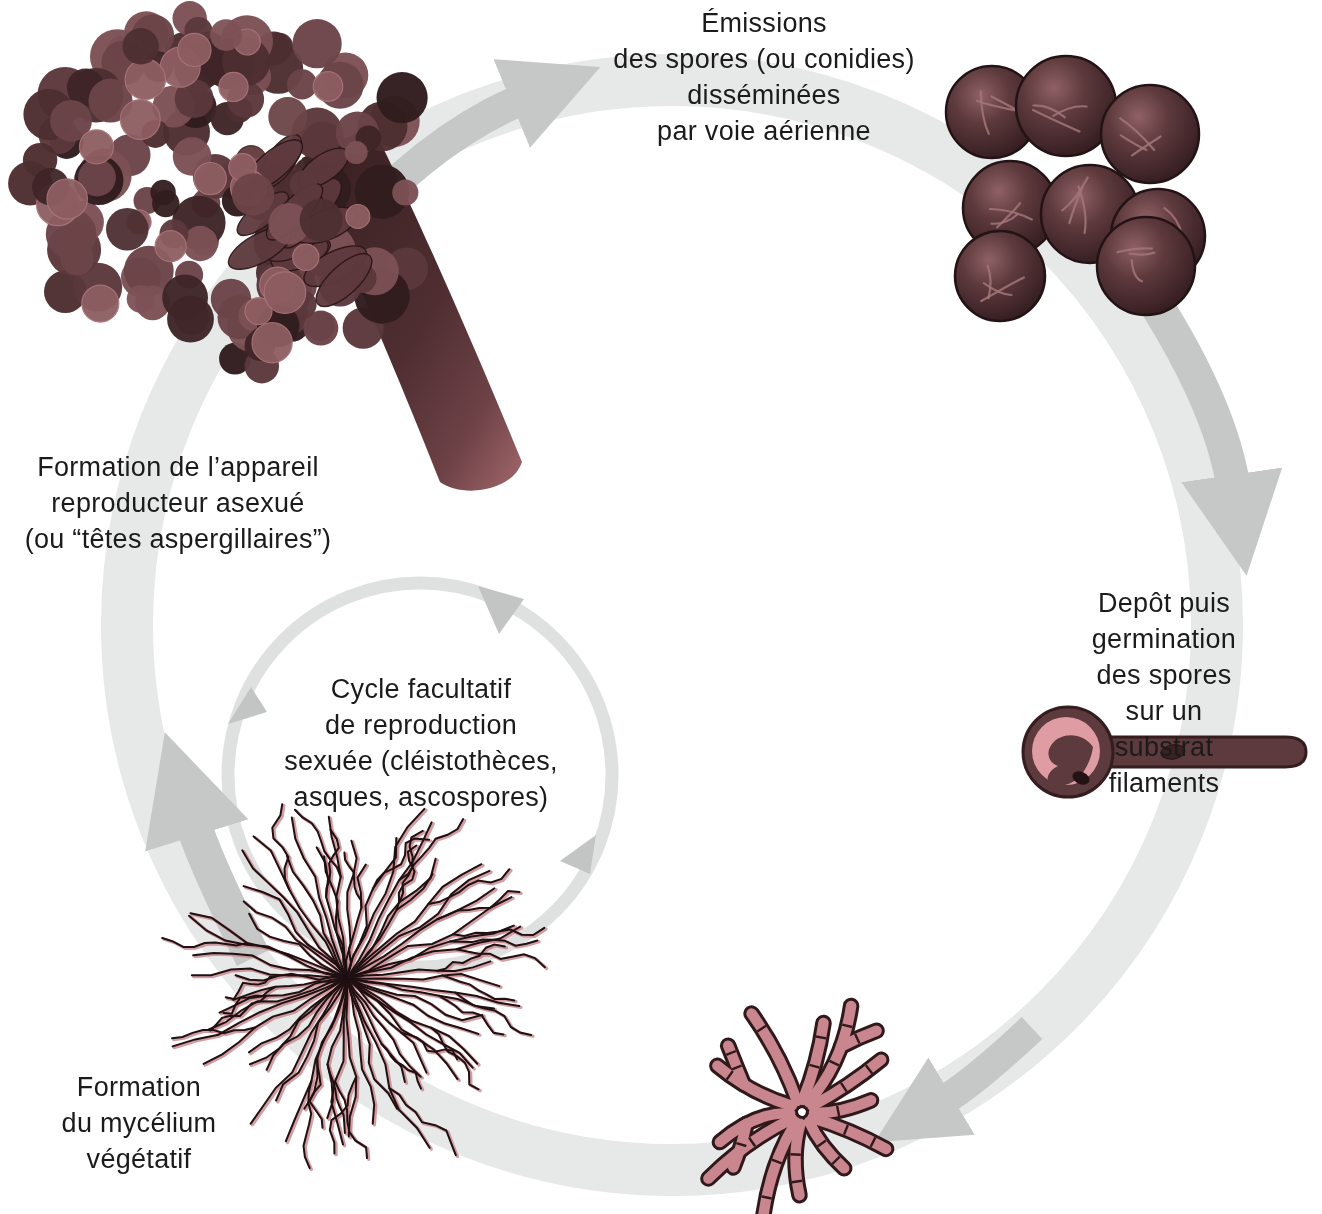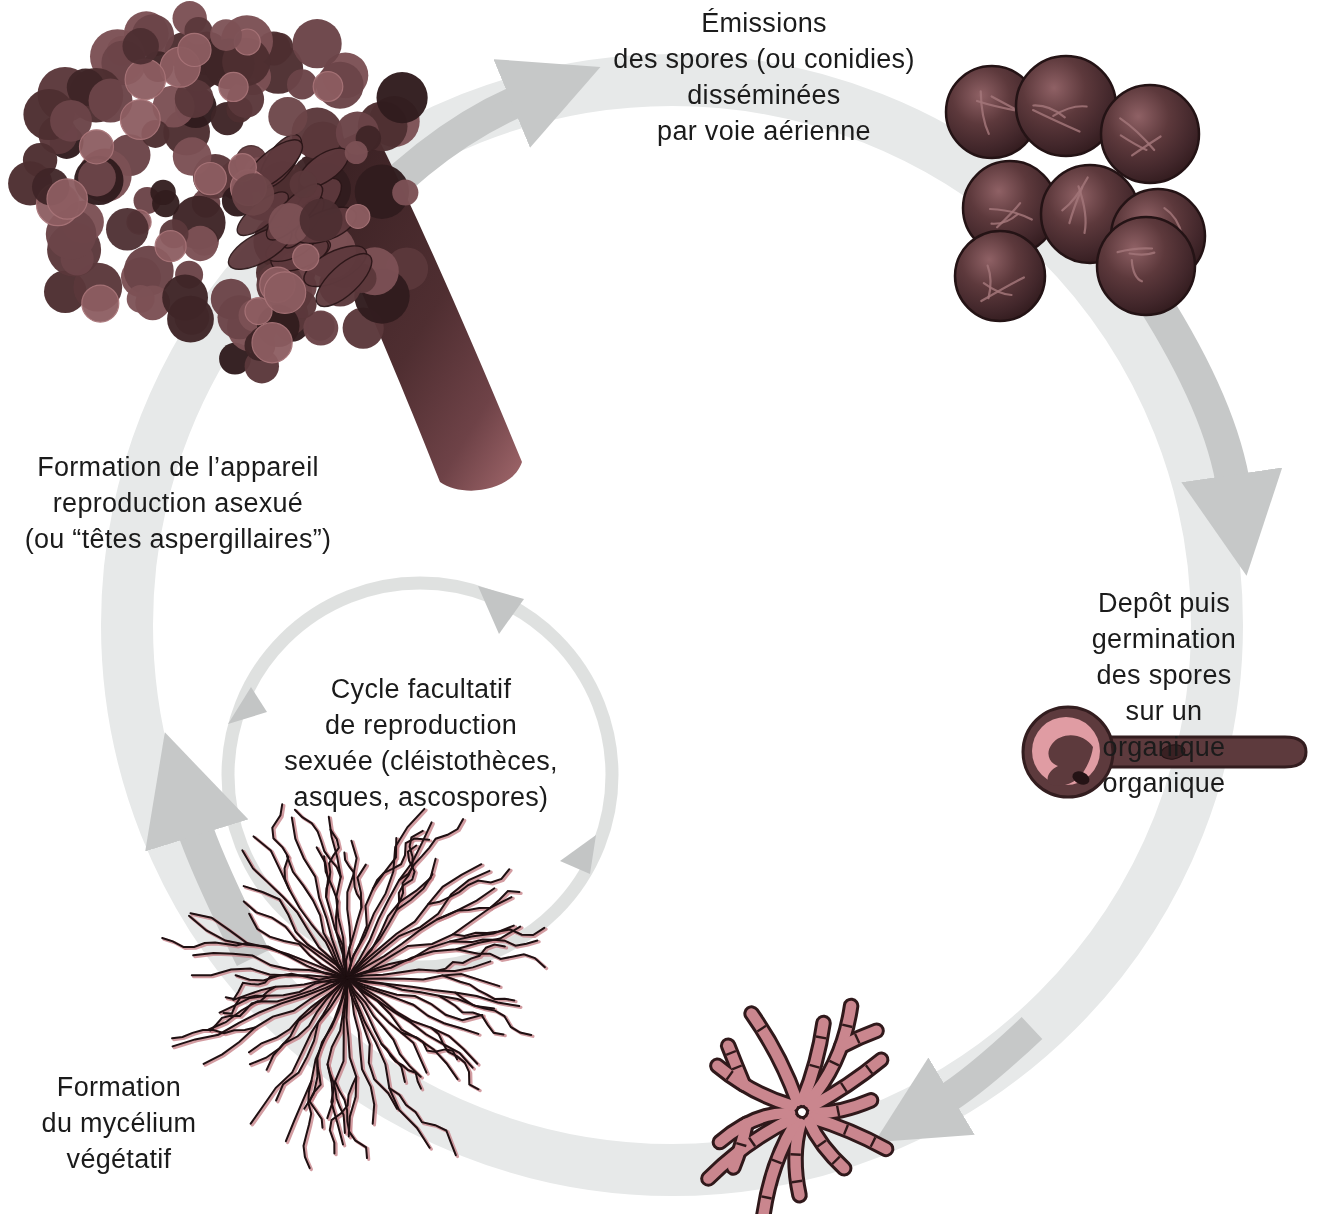--- a/index.html
+++ b/index.html
@@ -505,25 +505,25 @@
         <path d="M 347.0 978.0 L 364.9 975.6 L 382.9 974.8 L 400.8 972.3 L 418.7 969.6 L 436.9 970.8 L 455.0 970.9 L 472.8 967.4 L 490.4 961.4" fill="none" stroke="#1f1012" stroke-width="2" stroke-linecap="round"></path>
         <path d="M 436.9 970.8 L 445.7 968.6 L 452.9 962.1 L 462.9 963.0 L 470.9 958.6 L 479.5 955.8 L 486.0 947.7 L 494.4 944.6 L 504.9 946.6" fill="none" stroke="#1f1012" stroke-width="2" stroke-linecap="round"></path>
       </g>
   </svg>
 
   <div class="label" style="left:764px;top:6px">Émissions
 des spores (ou conidies)
 disséminées
 par voie aérienne</div>
   <div class="label" style="left:178px;top:450px">Formation de l’appareil
-reproduction asexué
+reproducteur asexué
 (ou “têtes aspergillaires”)</div>
   <div class="label italic" style="left:421px;top:672px">Cycle facultatif
 de reproduction
 sexuée (cléistothèces,
 asques, ascospores)</div>
   <div class="label" style="left:1164px;top:586px">Depôt puis germination
 des spores sur un
-organique organique</div>
-  <div class="label" style="left:119px;top:1070px">Formation
+substrat filaments</div>
+  <div class="label" style="left:139px;top:1070px">Formation
 du mycélium
 végétatif</div>
 </div>
 
 </body></html>

